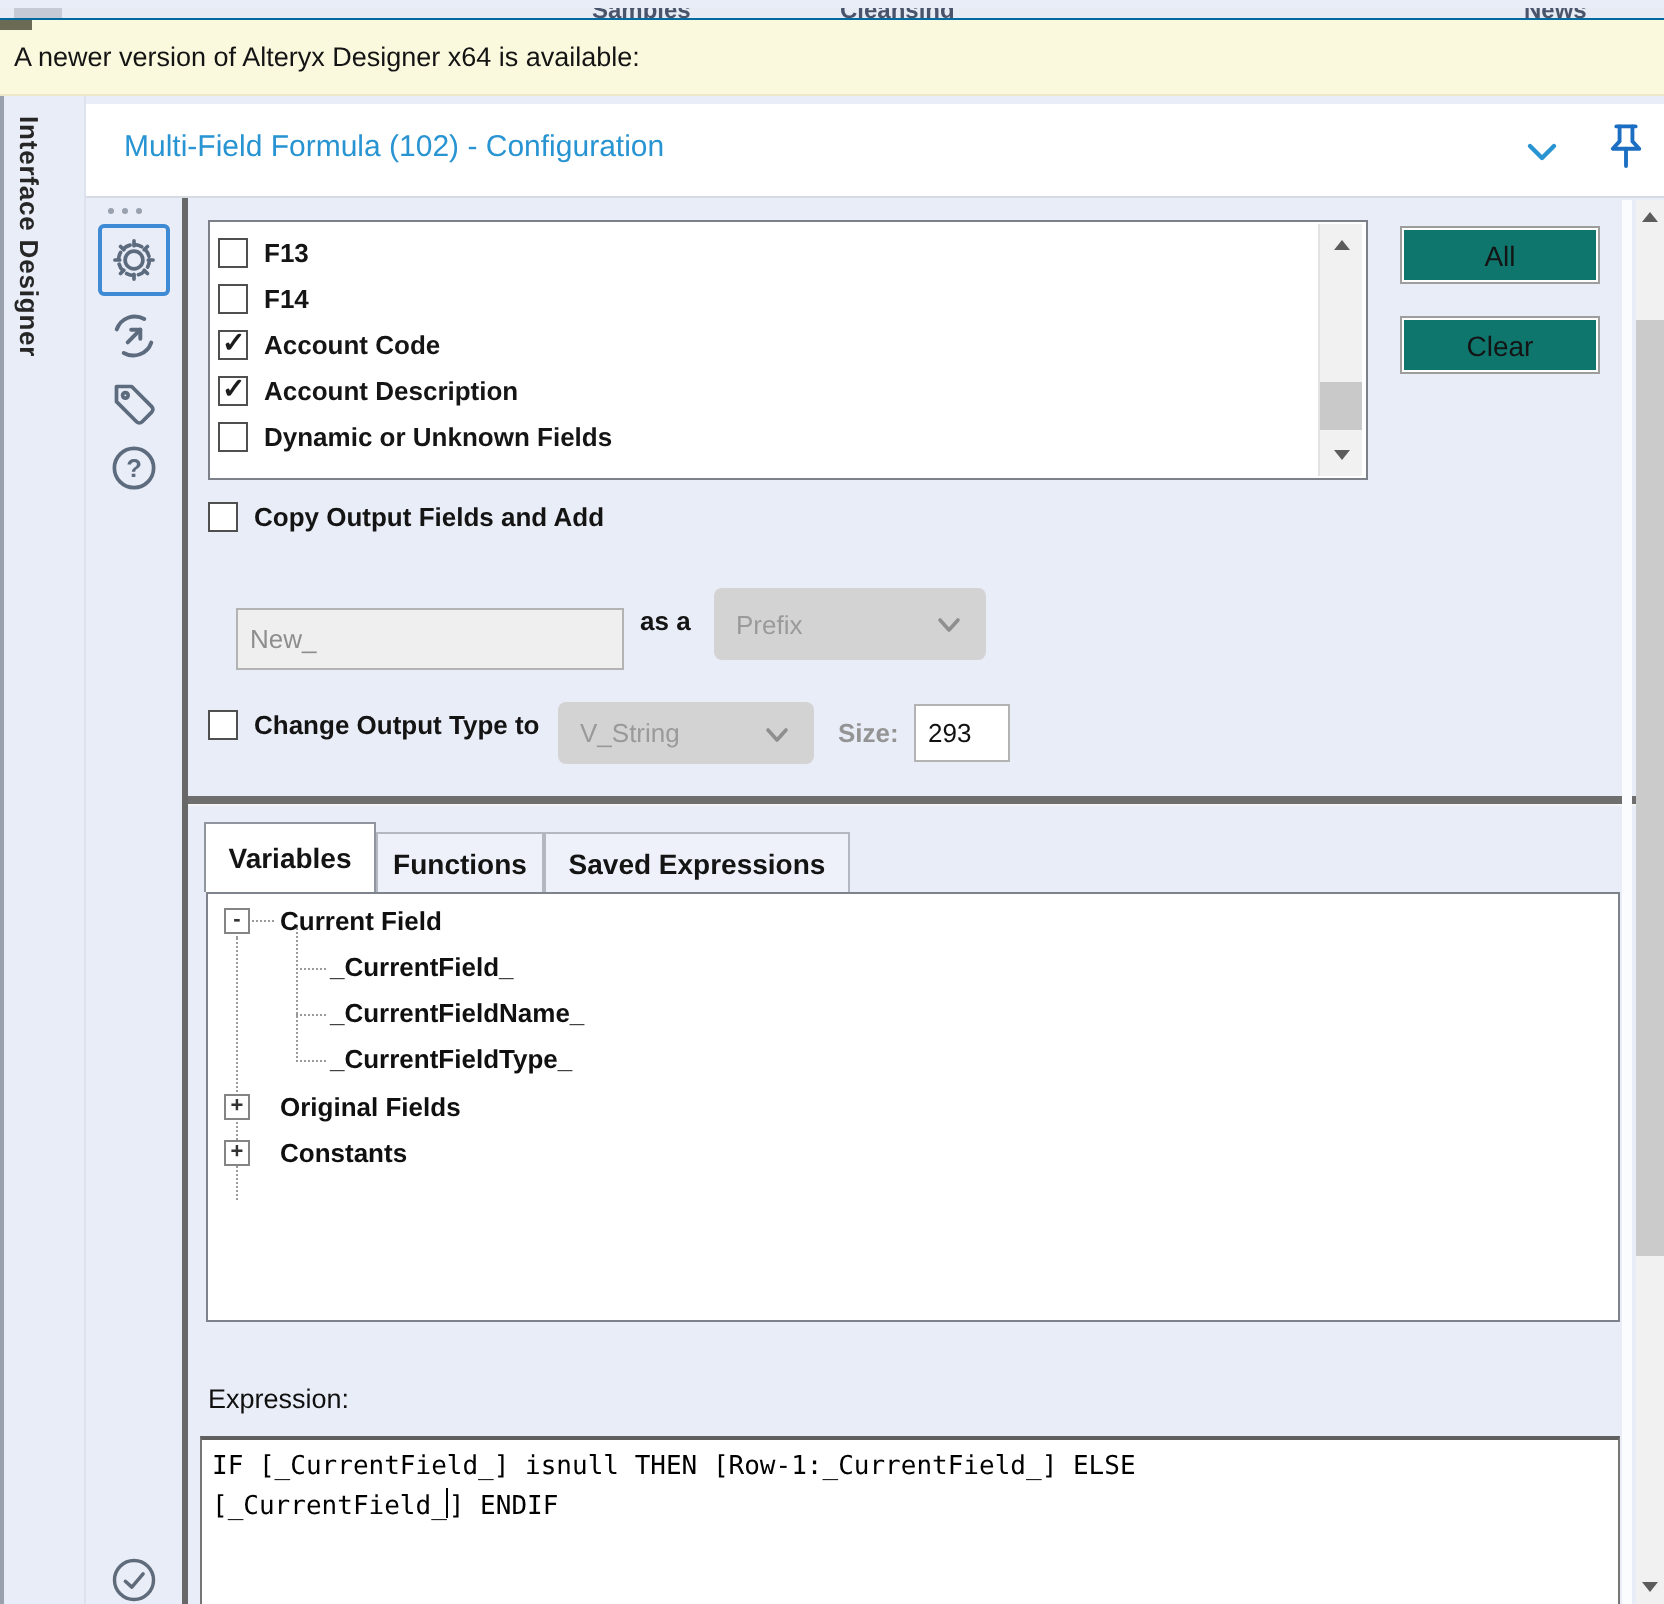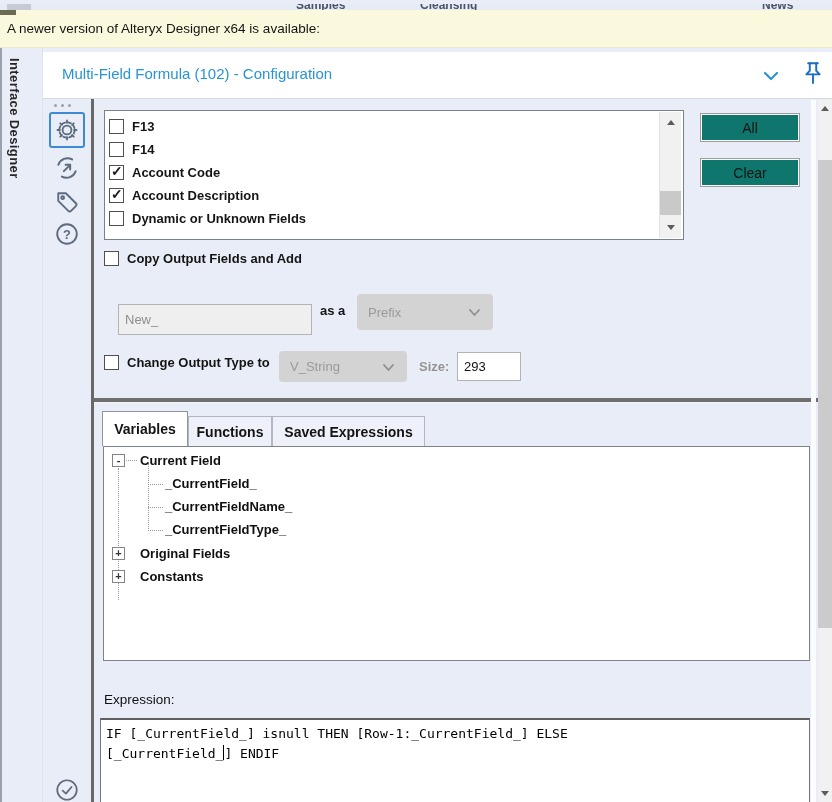--- a/index.html
+++ b/index.html
@@ -1,21 +1,21 @@
 <!DOCTYPE html>
 <html><head>
 <meta charset="utf-8">
 <style>
   * { margin:0; padding:0; box-sizing:border-box; }
   html,body { width:832px; height:802px; }
   body { font-family:"Liberation Sans", sans-serif; font-size:13px; color:#1b1b1b; }
   #screen { position:relative; width:832px; height:802px; background:#e9edf7; overflow:hidden; }
 
   
-  .toolbar-strip { position:absolute; left:0; top:4px; width:832px; height:10px; background:#e7ebf4; overflow:hidden; border-bottom:1px solid #0369a1; }
+  .toolbar-strip { position:absolute; left:0; top:4px; width:832px; height:10px; background:#e7ebf4; overflow:hidden; border-bottom:5px solid #0369a1; }
   .strip-frag { position:absolute; top:-6px; font-size:12px; font-weight:600; color:#49536a; }
   .strip-box { position:absolute; left:7px; top:0; width:24px; height:9px; background:#c6cad4; }
 
   
   .notice-bar { position:absolute; left:0; top:10px; width:832px; height:38px; background:#fbf9dd; border-bottom:1px solid #eee9c8; }
   .notice-text { position:absolute; left:7px; top:11px; font-size:13.5px; color:#141414; }
   .notice-artifact { position:absolute; left:0; top:0; width:16px; height:5px; background:#6b6a55; }
 
   
   .left-edge { position:absolute; left:0; top:48px; width:2px; height:754px; background:#9aa0ac; }
@@ -251,21 +251,21 @@
   </div>
   <div class="dd" style="left:279px; top:351px; width:128px; height:31px;">
     <span>V_String</span>
     <span class="chev">
       <svg width="13" height="9" viewBox="0 0 13 9">
           <polyline points="2,2 6.5,7 11,2" fill="none" stroke="#8f8f8f" stroke-width="1.8" stroke-linecap="round" stroke-linejoin="round"></polyline>
         </svg>
     </span>
   </div>
   <span class="inline-lbl dim" style="left:419px; top:359px;">Size:</span>
-  <input class="txt-input lit" style="left: 457px; top: 352px; width: 64px; height: 29px;" value="293">
+  <input class="txt-input lit" style="left: 457px; top: 352px; width: 48px; height: 29px;" value="293">
 
   <div class="h-splitter"></div>
 
   <div class="tab active">Variables</div>
   <div class="tab idle" style="left:188px; width:84px;">Functions</div>
   <div class="tab idle" style="left:272px; width:153px;">Saved Expressions</div>
 
   <div class="tree-box">
     <div class="dot-v" style="left:14px; top:21px; height:132px;"></div>
     <div class="dot-v" style="left:44px; top:16px; height:68px;"></div>

